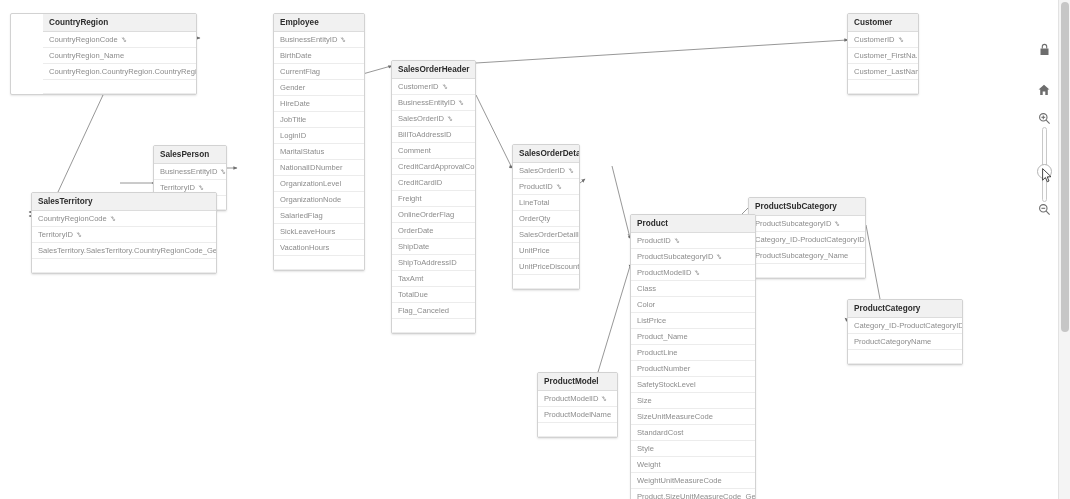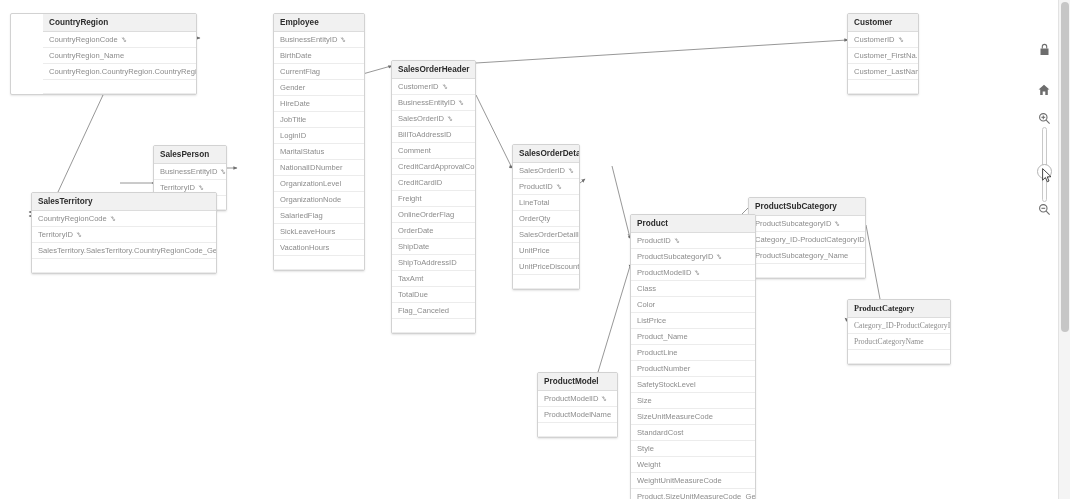--- a/index.html
+++ b/index.html
@@ -299,21 +299,21 @@
             <div class="fld"><span>SafetyStockLevel</span></div>
             <div class="fld"><span>Size</span></div>
             <div class="fld"><span>SizeUnitMeasureCode</span></div>
             <div class="fld"><span>StandardCost</span></div>
             <div class="fld"><span>Style</span></div>
             <div class="fld"><span>Weight</span></div>
             <div class="fld"><span>WeightUnitMeasureCode</span></div>
             <div class="fld"><span>Product.SizeUnitMeasureCode_GeoInfo</span></div>
           </div>
         </div>
-        <div class="tbl" style="left: 847px; top: 299px; width: 104px; font-family: Liberation Serif, serif;">
+        <div class="tbl" style="left: 847px; top: 299px; width: 116px;">
           <div class="hdr">ProductCategory</div>
           <div class="rows">
             <div class="fld"><span>Category_ID-ProductCategoryID</span></div>
             <div class="fld"><span>ProductCategoryName</span></div>
             <div class="fld pad"></div>
           </div>
         </div>
         <div class="tbl" style="left: 509px; top: 372px; width: 81px; margin-left: 28px;">
           <div class="hdr">ProductModel</div>
           <div class="rows">

